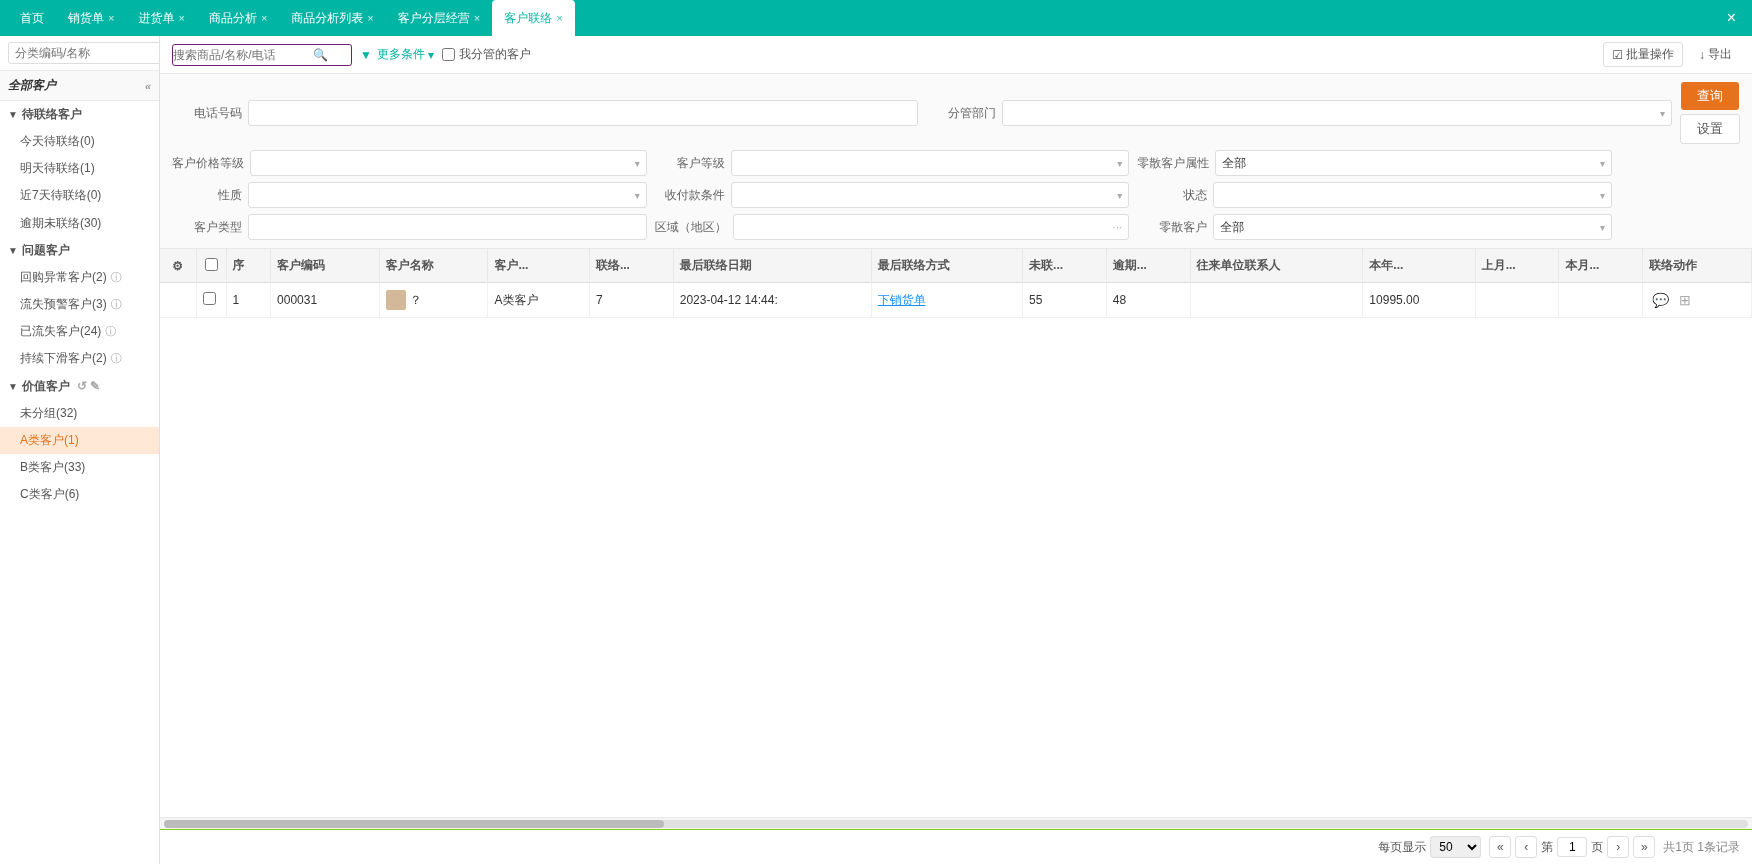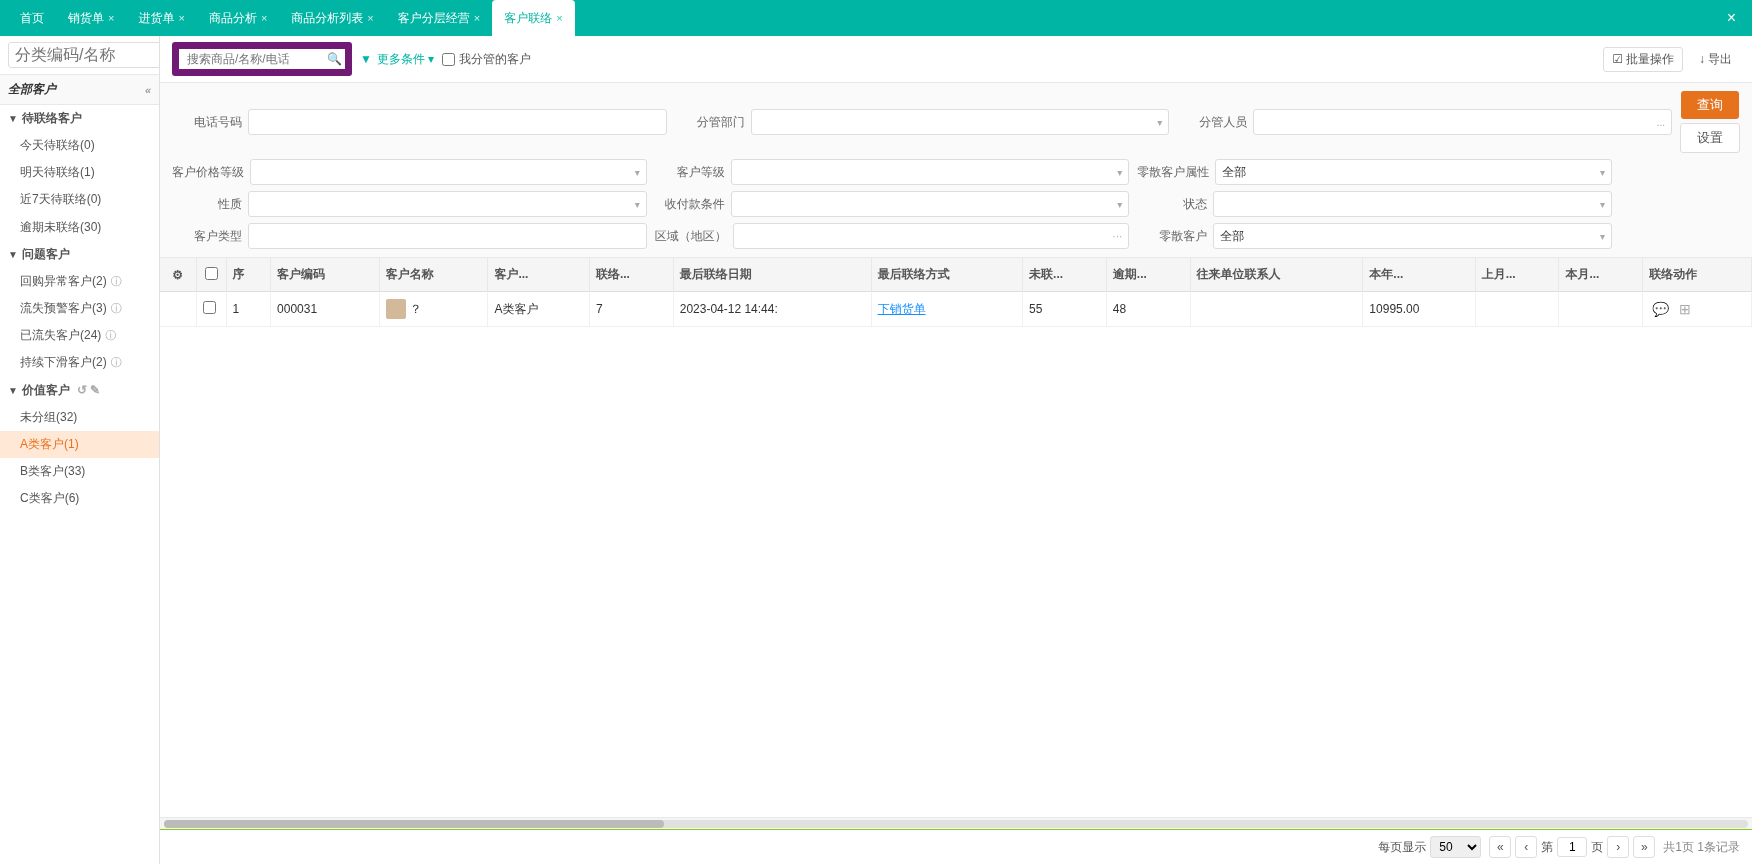--- a/index.html
+++ b/index.html
@@ -48,21 +48,21 @@
       display: flex; flex-direction: column;
       overflow-y: auto;
     }
     .sidebar-search {
       display: flex; align-items: center;
       padding: 6px 8px;
       border-bottom: 1px solid #e8e8e8;
     }
     .sidebar-search input {
       flex: 1; border: 1px solid #ddd; border-radius: 3px;
-      padding: 3px 6px; font-size: 16px; outline: none;
+      padding: 3px 6px; font-size: 12px; outline: none;
     }
     .sidebar-section-header {
       display: flex; align-items: center; justify-content: space-between;
       padding: 6px 8px;
       font-weight: bold; font-size: 13px; color: #333;
       background: #f9f9f9;
       border-bottom: 1px solid #e8e8e8;
       font-style: italic;
     }
     .sidebar-section-header .collapse-btn {
@@ -99,22 +99,22 @@
     
     .filter-bar {
       display: flex; align-items: center;
       padding: 6px 12px;
       background: white;
       border-bottom: 1px solid #e8e8e8;
       gap: 8px;
     }
     .filter-bar .search-box {
       display: flex; align-items: center;
-      border: 7px solid #701a75; border-radius: 3px;
-      padding: 3px 8px; width: 180px;
+      border: 1px solid #701a75; border-radius: 3px;
+      padding: 3px 0; width: 180px;
     }
     .filter-bar .search-box input {
       border: none; outline: none; font-size: 12px; width: 140px;
     }
     .filter-bar .search-icon { color: #00b5a3; cursor: pointer; }
     .filter-more {
       display: flex; align-items: center; gap: 3px;
       color: #00b5a3; cursor: pointer; font-size: 12px;
     }
     .filter-more .filter-icon { margin-right: 2px; }
@@ -388,27 +388,20 @@
       <div class="adv-filter-row">
         <div class="filter-field">
           <label>电话号码</label>
           <input class="filter-input" type="text" value="" style="">
         </div>
         <div class="filter-field">
           <label>分管部门</label>
           <div class="filter-select">
             <span></span>
             <span class="chevron">▾</span>
-          </div>
-        </div>
-        <div class="filter-field">
-          <label>分管人员</label>
-          <div class="filter-select">
-            <span></span>
-            <span class="chevron">...</span>
           </div>
         </div>
         <div class="btn-col">
           <button class="btn-query">查询</button>
           <button class="btn-setting">设置</button>
         </div>
       </div>
 
       <div class="adv-filter-row">
         <div class="filter-field">

